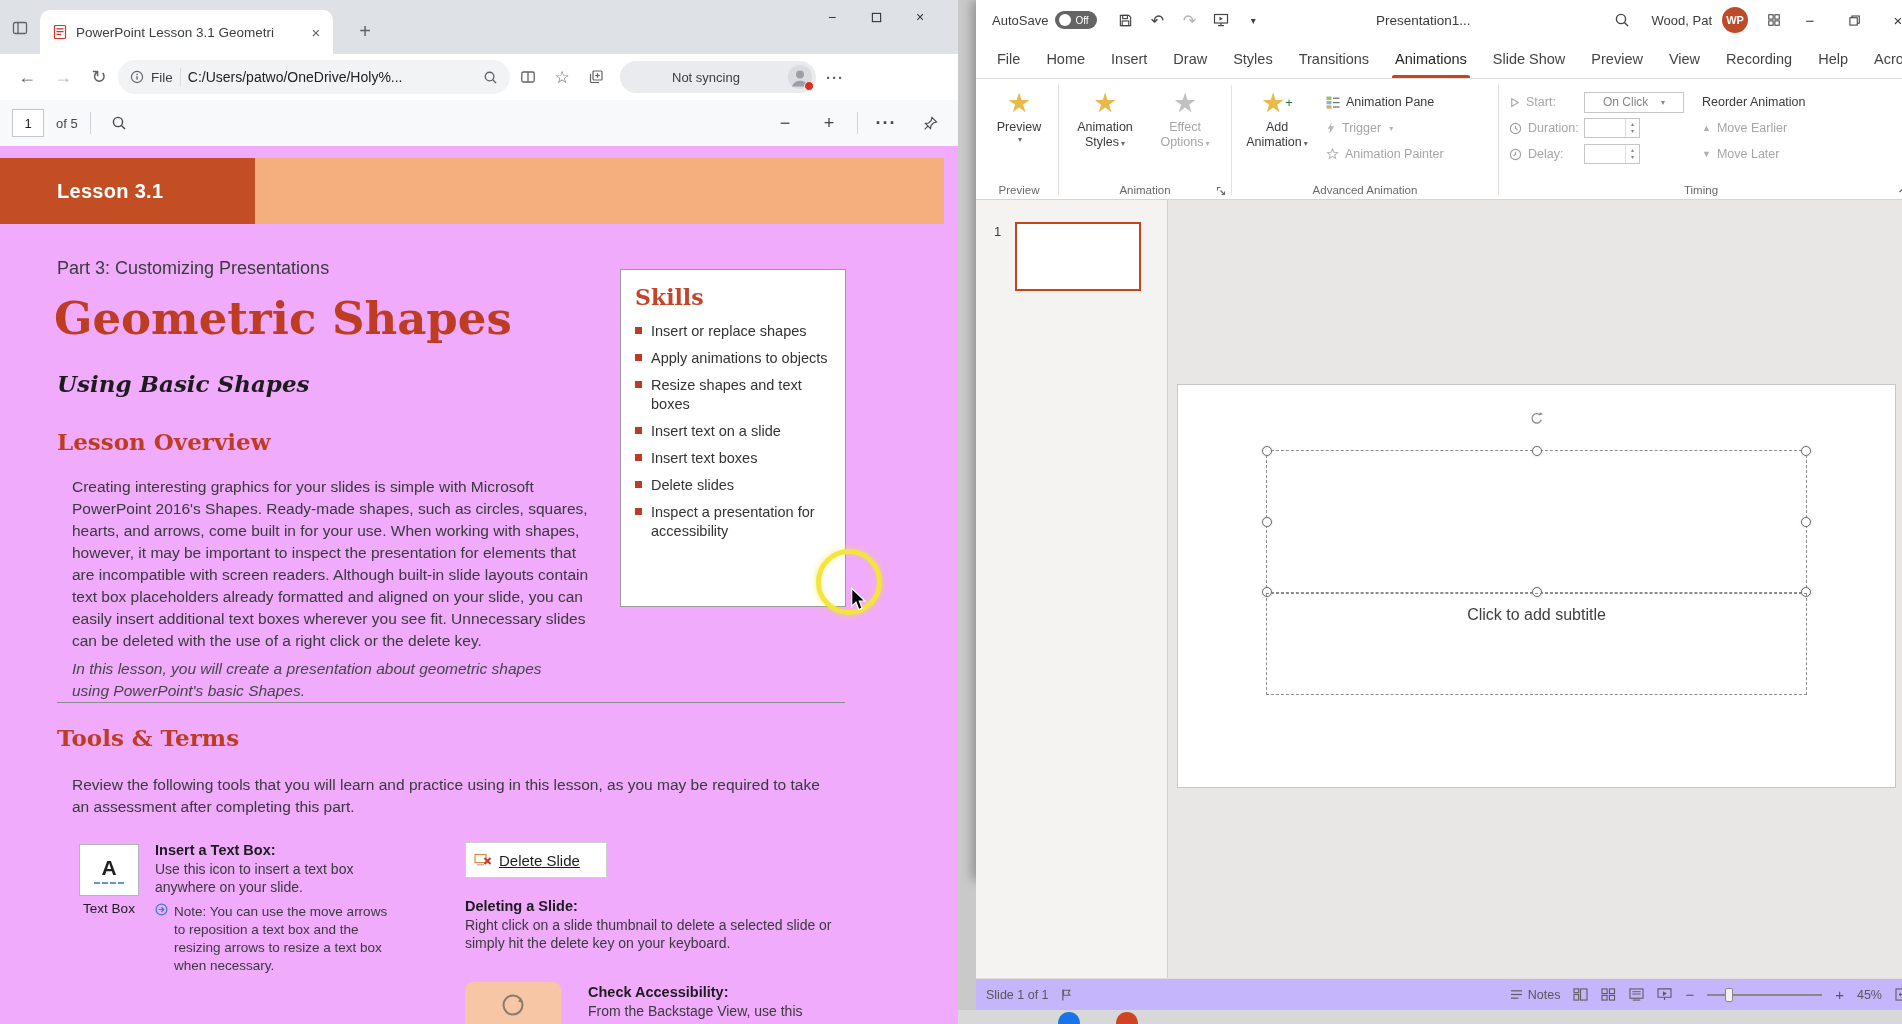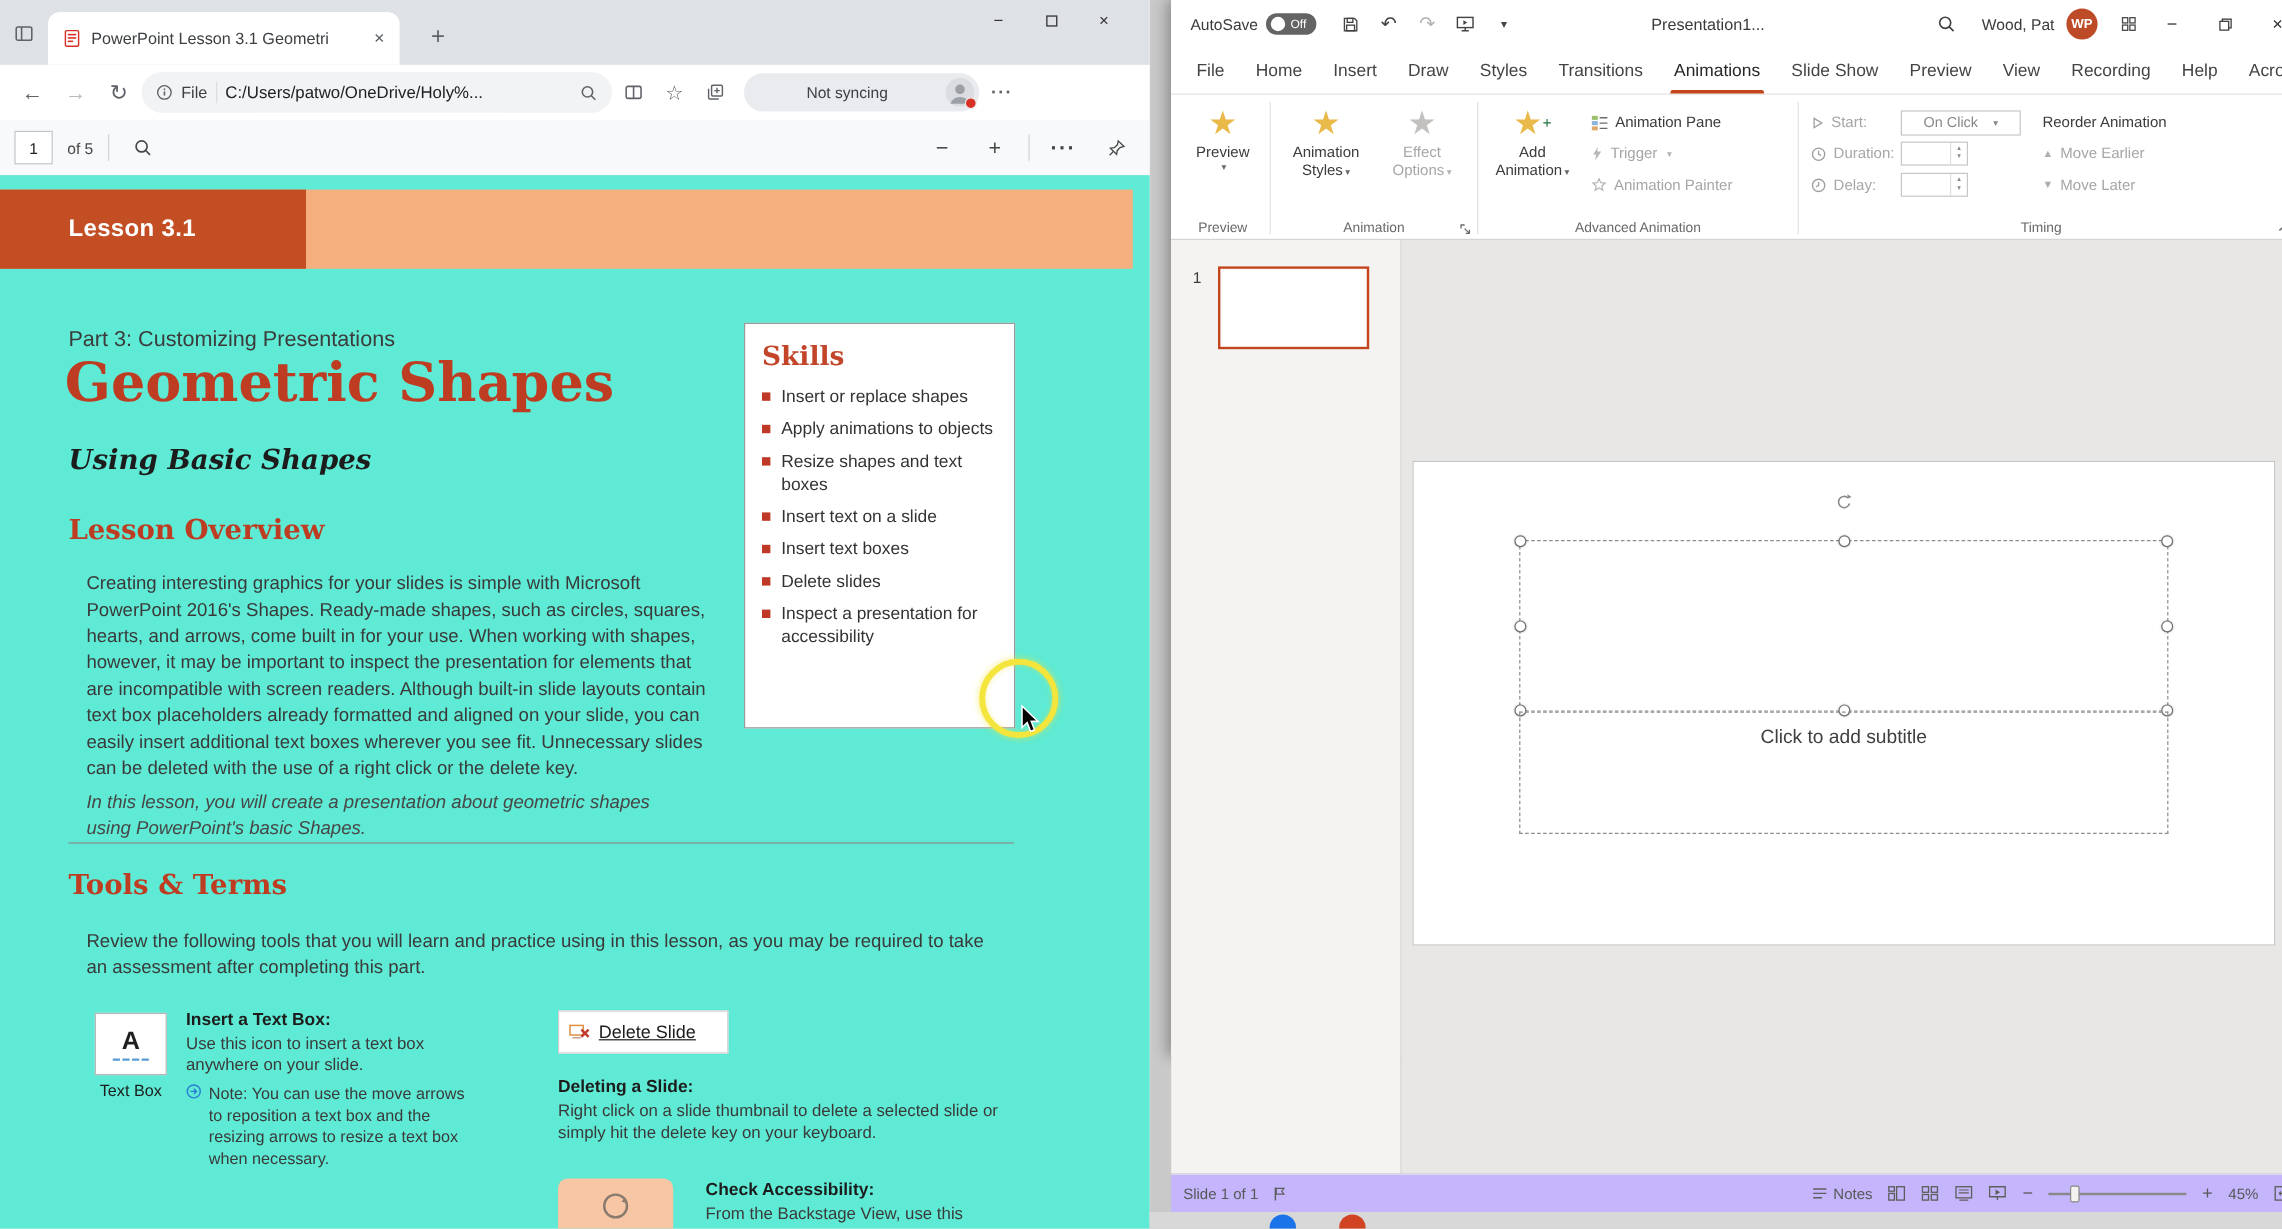--- a/index.html
+++ b/index.html
@@ -34,26 +34,26 @@
   .dots3{letter-spacing:1px;font-weight:bold;font-size:15px;}
 
   .pdfbar{height:46px;background:#f8f9fa;border-bottom:1px solid #d8dadd;display:flex;align-items:center;padding:0 12px;gap:12px;}
   .page-input{width:30px;height:26px;background:#fff;border:1px solid #c3c6c9;display:flex;align-items:center;justify-content:center;font-size:13px;color:#202124;}
   .pdf-of{font-size:13px;color:#474747;}
   .vdiv{width:1px;height:22px;background:#d0d2d5;}
   .pdfic{width:32px;height:32px;display:flex;align-items:center;justify-content:center;color:#474747;font-size:18px;}
   .spacer{flex:1;}
 
   
-  .pdfpage{position:absolute;left:0;top:146px;width:958px;height:878px;background:#5eead4;overflow:hidden;color:#3a3a3a;}
+  .pdfpage{position:absolute;left:0;top:146px;width:958px;height:878px;background:#f0abfc;overflow:hidden;color:#3a3a3a;}
   .pp{position:absolute;}
   .band{left:0;top:12px;width:944px;height:66px;background:#F5AE7D;}
   .band-dark{position:absolute;left:0;top:0;width:255px;height:66px;background:#C34E24;display:flex;align-items:center;}
   .band-dark span{margin-left:57px;color:#fff;font-size:20px;font-weight:bold;letter-spacing:.3px;}
-  .kicker{left:57px;top:126px;font-size:18px;color:#3b3b3b;}
+  .kicker{left:57px;top:112px;font-size:18px;color:#3b3b3b;}
   .doc-title{left:54px;top:146px;font-family:"DejaVu Serif",serif;font-weight:bold;font-size:45px;color:#BE3D22;}
   .doc-sub{left:57px;top:224px;font-family:"DejaVu Serif",serif;font-style:italic;font-weight:bold;font-size:23px;color:#1c1c1c;}
   .h-red{font-family:"DejaVu Serif",serif;font-weight:bold;font-size:23px;color:#BE3D22;}
   .h-overview{left:57px;top:282px;}
   .body-text{font-size:15.5px;line-height:22px;color:#3a3a3a;}
   .ov-body{left:72px;top:330px;width:526px;}
   .ov-callout{left:72px;top:512px;width:500px;font-style:italic;color:#474747;}
   .dochr{left:57px;top:556px;width:788px;height:0;border-top:1px solid #8c8c8c;}
   .h-tools{left:57px;top:578px;}
   .tools-intro{left:72px;top:628px;width:766px;}

